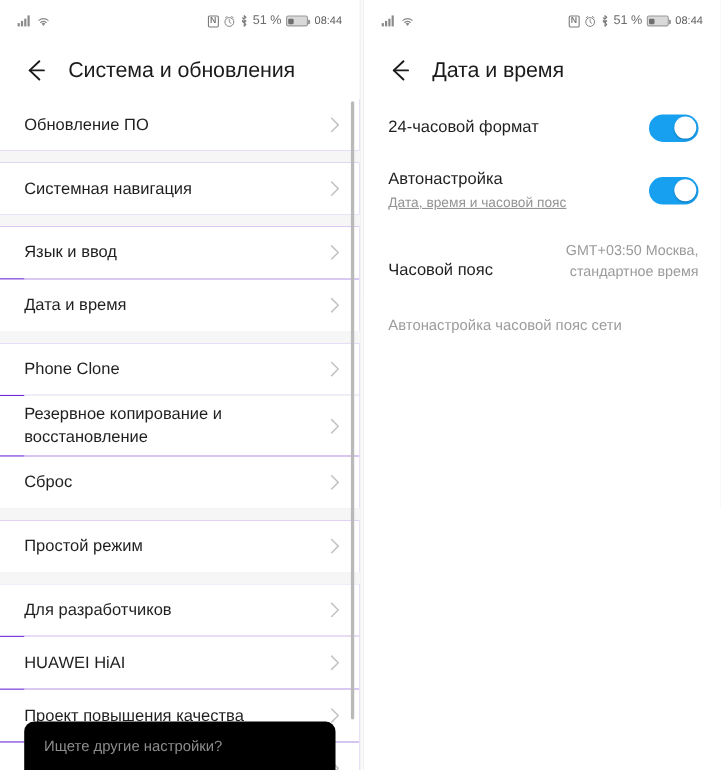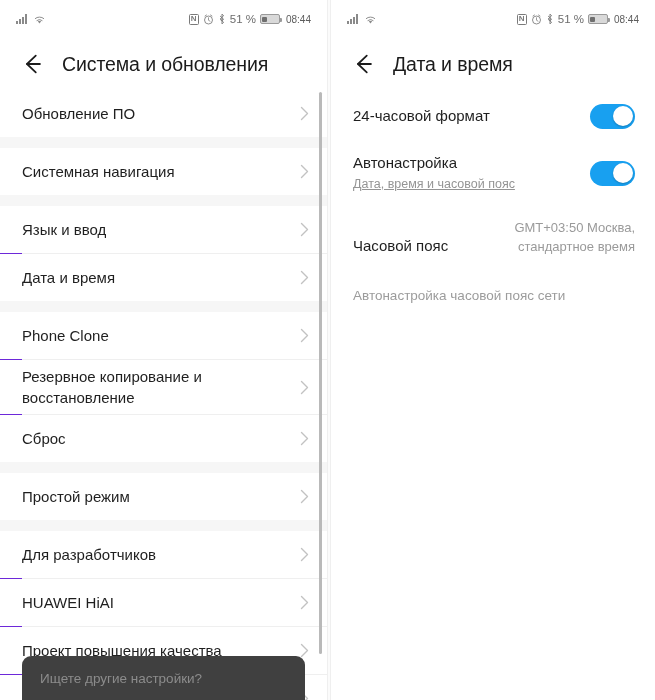--- a/index.html
+++ b/index.html
@@ -132,21 +132,21 @@
 
   .chev svg { display: block; }
 
   
   .search-box {
     position: absolute;
     left: 22px;
     right: 22px;
     bottom: 0;
     height: 44px;
-    background: #404040;
+    background: #000000;
     border-radius: 9px 9px 0 0;
     display: flex;
     align-items: center;
     padding: 0 18px;
   }
   .search-box .ph {
     font-size: 13.5px;
     color: #8c8c8c;
   }
 

